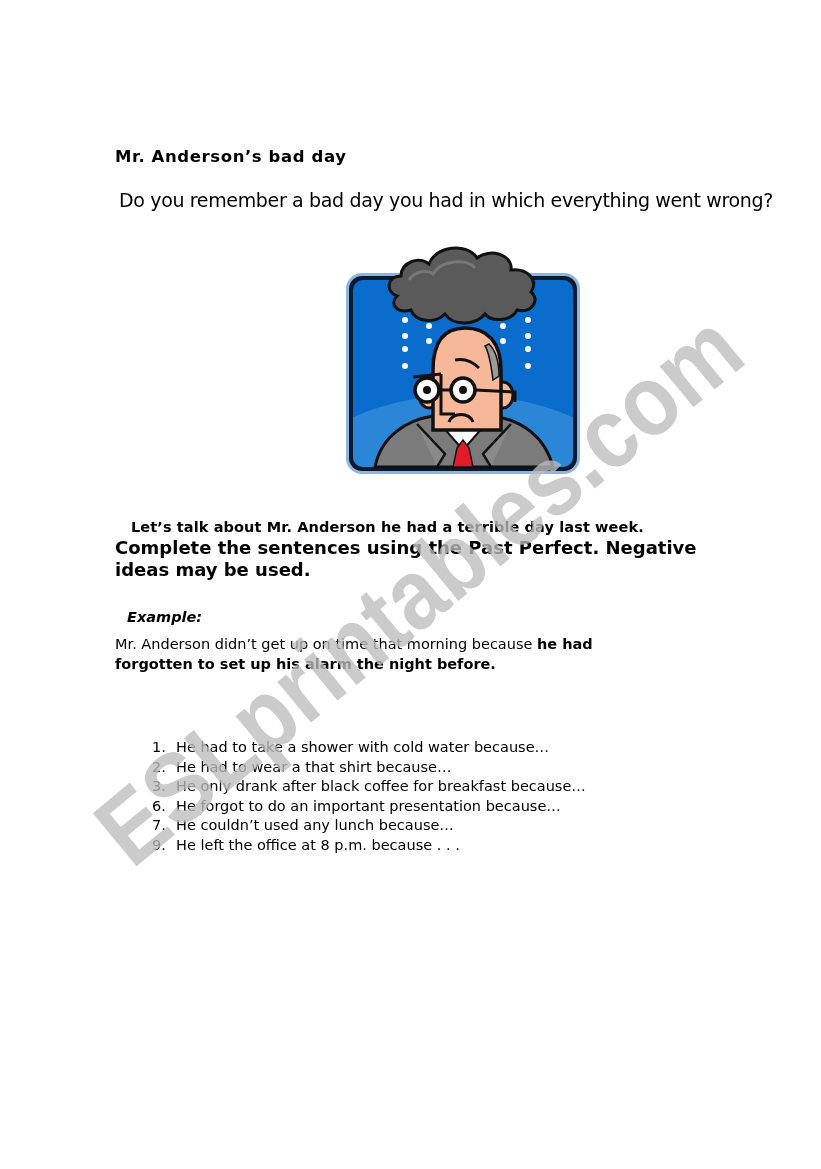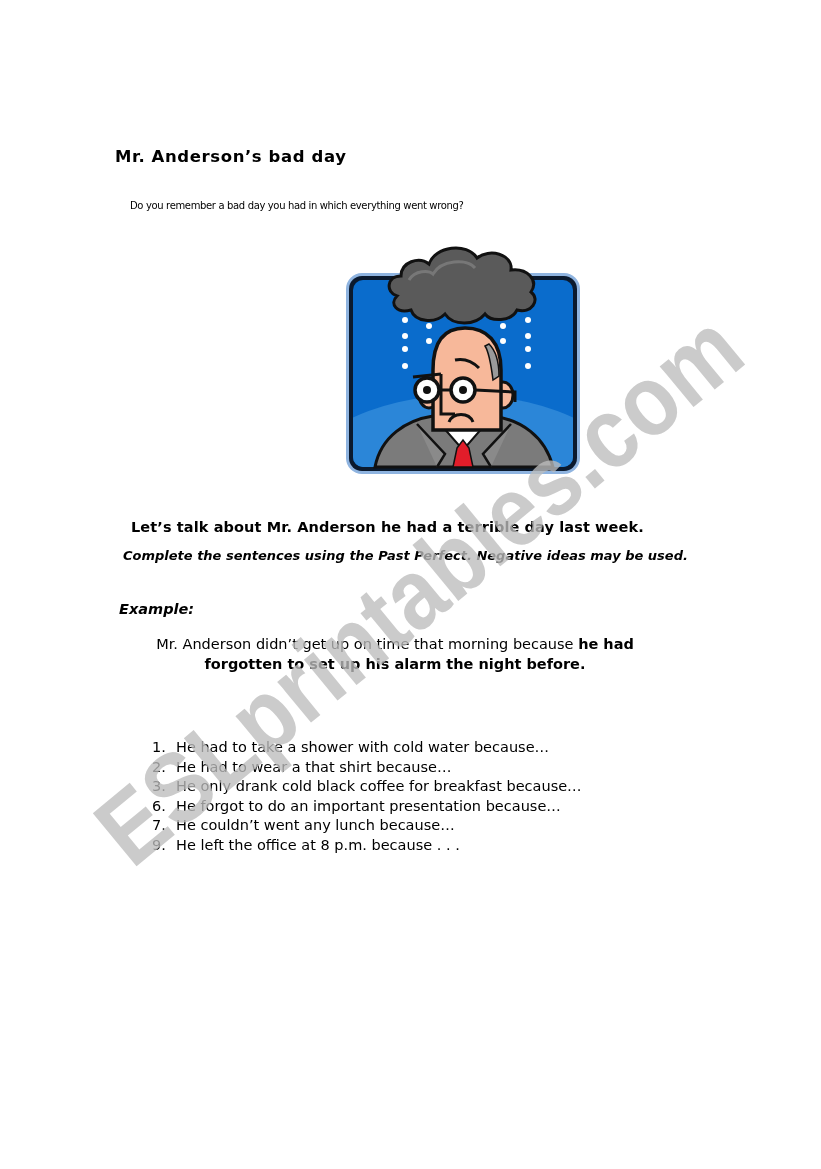--- a/index.html
+++ b/index.html
@@ -24,63 +24,61 @@
       position: absolute;
       left: 115px; top: 147px;
       font-size: 16.5px;
       font-weight: bold;
       letter-spacing: 0.6px;
       margin: 0;
     }
     .question {
       position: absolute;
       left: 115px; top: 185px;
-      font-size: 10px;
+      font-size: 19px;
       letter-spacing: -0.35px;
-      margin: 15px;
+      margin: 4px;
     }
     .illustration {
       position: absolute;
       left: 345px; top: 240px;
       width: 236px; height: 236px;
     }
     .intro {
       position: absolute;
       left: 115px; top: 503px;
       font-size: 14.5px;
       font-weight: bold;
       letter-spacing: 0.1px;
       margin: 16px;
     }
     .instructions {
       position: absolute;
       left: 115px; top: 537px;
       width: 600px;
-      font-size: 13px;
+      font-size: 18px;
       font-weight: bold;
-      font-style: italic;
       line-height: 22px;
-      margin: 8px;
+      margin: 0;
     }
     .example-label {
       position: absolute;
       left: 115px; top: 597px;
       font-size: 14.5px;
       font-weight: bold;
       font-style: italic;
-      margin: 4px;
+      margin: 12px;
     }
     .example-sentence {
       position: absolute;
       left: 115px; top: 634px;
       width: 560px;
       font-size: 14.5px;
       line-height: 20px;
       margin: 0;
-      text-align: center;
     }
     .example-sentence .answer { font-weight: bold; }
     .exercise-list {
       position: absolute;
       left: 140px; top: 726px;
       margin: 12px; padding: 0;
       list-style: none;
       font-size: 14.5px;
     }
     .exercise-list li {
@@ -179,23 +177,23 @@
 
   <p class="instructions">Complete the sentences using the Past Perfect. Negative ideas may be used.</p>
 
   <p class="example-label">Example:</p>
 
   <p class="example-sentence"><span>Mr. Anderson didn’t get up on time that morning because </span><span class="answer">he had forgotten to set up his alarm the night before.</span></p>
 
   <ol class="exercise-list">
     <li><span class="num">1.</span><span>He had to take a shower with cold water because…</span></li>
     <li><span class="num">2.</span><span>He had to wear a that shirt because…</span></li>
-    <li><span class="num">3.</span><span>He only drank cold black coffee for breakfast because…</span></li>
+    <li><span class="num">3.</span><span>He only drank after black coffee for breakfast because…</span></li>
     <li><span class="num">6.</span><span>He forgot to do an important presentation because…</span></li>
-    <li><span class="num">7.</span><span>He couldn’t went any lunch because…</span></li>
+    <li><span class="num">7.</span><span>He couldn’t used any lunch because…</span></li>
     <li><span class="num">9.</span><span>He left the office at 8 p.m. because . . .</span></li>
   </ol>
 
   <svg class="watermark" width="821" height="1169" viewBox="0 0 821 1169" xmlns="http://www.w3.org/2000/svg">
     <text x="0" y="0" transform="translate(132,870) rotate(-39.5)" font-family="Liberation Sans, sans-serif" font-weight="bold" font-size="100" fill="#bdbdbd" fill-opacity="0.78" textLength="800" lengthAdjust="spacingAndGlyphs">ESLprintables.com</text>
   </svg>
 
 </div>
 
 </body></html>

